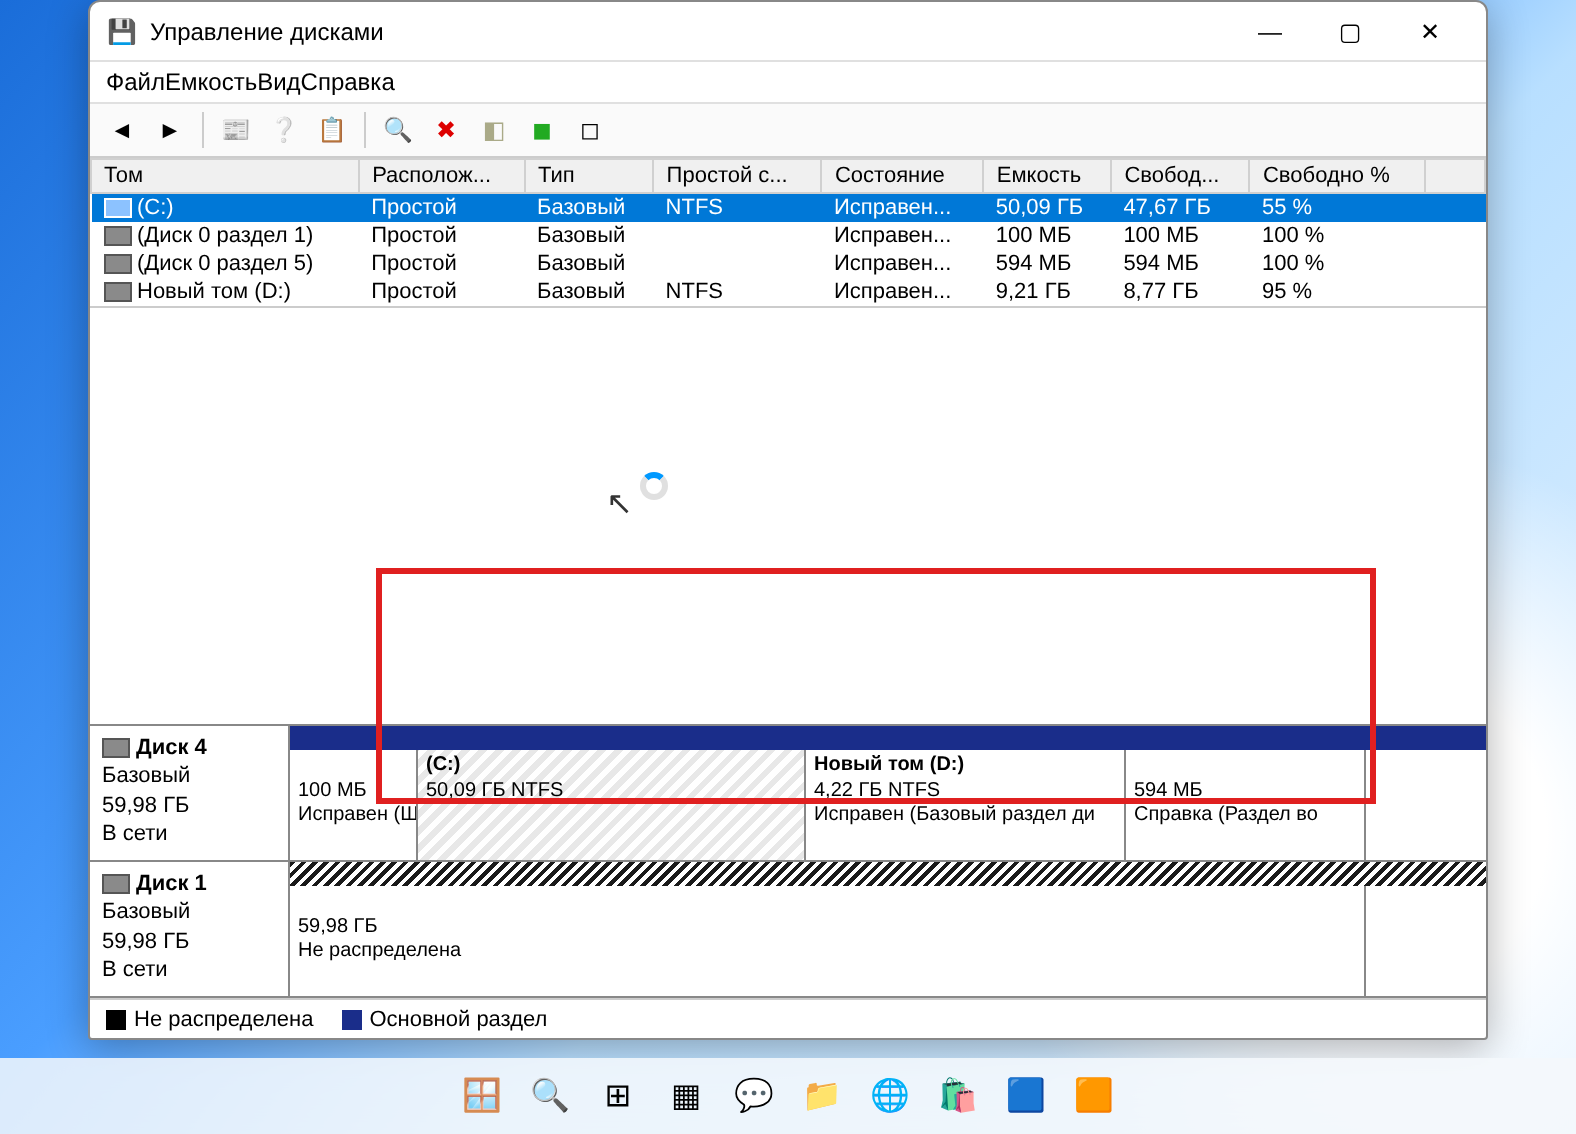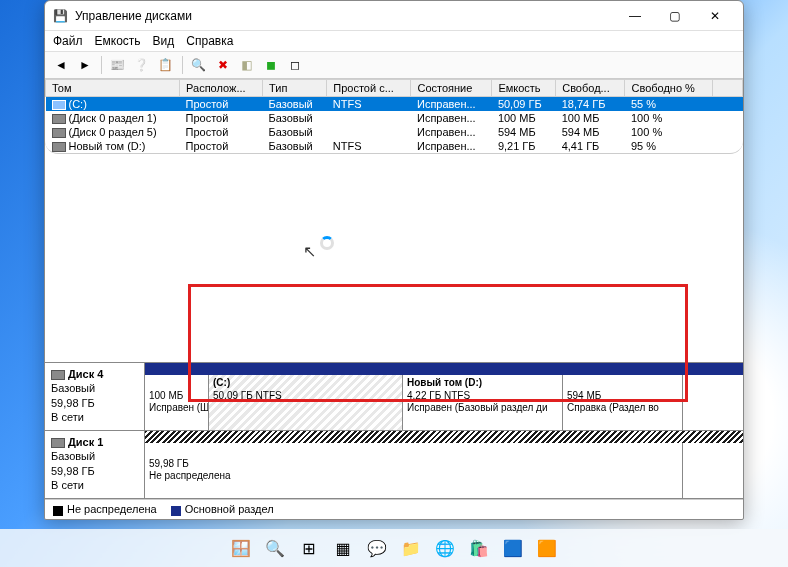--- a/index.html
+++ b/index.html
@@ -57,21 +57,21 @@
     height: 28px;
     display: flex;
     align-items: center;
     justify-content: center;
     font-size: 12px;
     cursor: default;
   }
   .menubar {
     height: 20px;
     display: flex;
-    gap: 12px;
+    gap: 0;
     padding: 0 8px;
     align-items: center;
     font-size: 12px;
   }
   .menubar span { cursor: default; }
   .toolbar {
     height: 28px;
     border-top: 1px solid #e0e0e0;
     border-bottom: 1px solid #ccc;
     display: flex;
@@ -85,21 +85,20 @@
     height: 20px;
     display: flex;
     align-items: center;
     justify-content: center;
     border: 1px solid transparent;
     font-size: 12px;
   }
   .tool-sep { width: 1px; height: 18px; background: #ccc; margin: 0 2px; }
   .table-container {
     border-bottom: 1px solid #ccc;
-    border-radius: 13px;
   }
   table.volumes {
     width: 100%;
     border-collapse: collapse;
     font-size: 11px;
   }
   table.volumes th {
     background: #f0f0f0;
     border: 1px solid #d0d0d0;
     padding: 2px 6px;
@@ -288,21 +287,21 @@
         </tr>
       </thead>
       <tbody id="vol-body">
           <tr class="selected">
             <td><span class="vol-icon"></span>(C:)</td>
             <td>Простой</td>
             <td>Базовый</td>
             <td>NTFS</td>
             <td>Исправен...</td>
             <td>50,09 ГБ</td>
-            <td>18,74 ГБ</td>
+            <td>47,67 ГБ</td>
             <td>55 %</td>
             <td></td>
           </tr>
           <tr>
             <td><span class="vol-icon gray"></span>(Диск 0 раздел 1)</td>
             <td>Простой</td>
             <td>Базовый</td>
             <td></td>
             <td>Исправен...</td>
             <td>100 МБ</td>
@@ -321,21 +320,21 @@
             <td>100 %</td>
             <td></td>
           </tr>
           <tr>
             <td><span class="vol-icon gray"></span>Новый том (D:)</td>
             <td>Простой</td>
             <td>Базовый</td>
             <td>NTFS</td>
             <td>Исправен...</td>
             <td>9,21 ГБ</td>
-            <td>4,41 ГБ</td>
+            <td>8,77 ГБ</td>
             <td>95 %</td>
             <td></td>
           </tr>
         </tbody>
     </table>
   </div>
 
   <div class="middle-space">
     <div class="cursor-spinner">
       ↖<div class="ring"></div>

